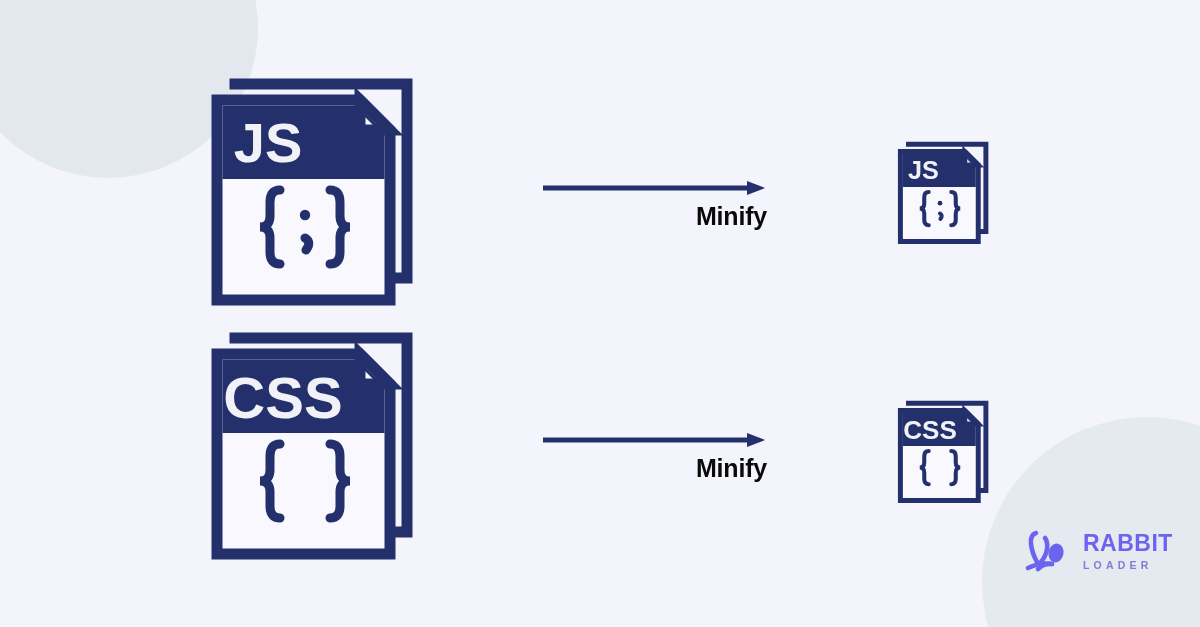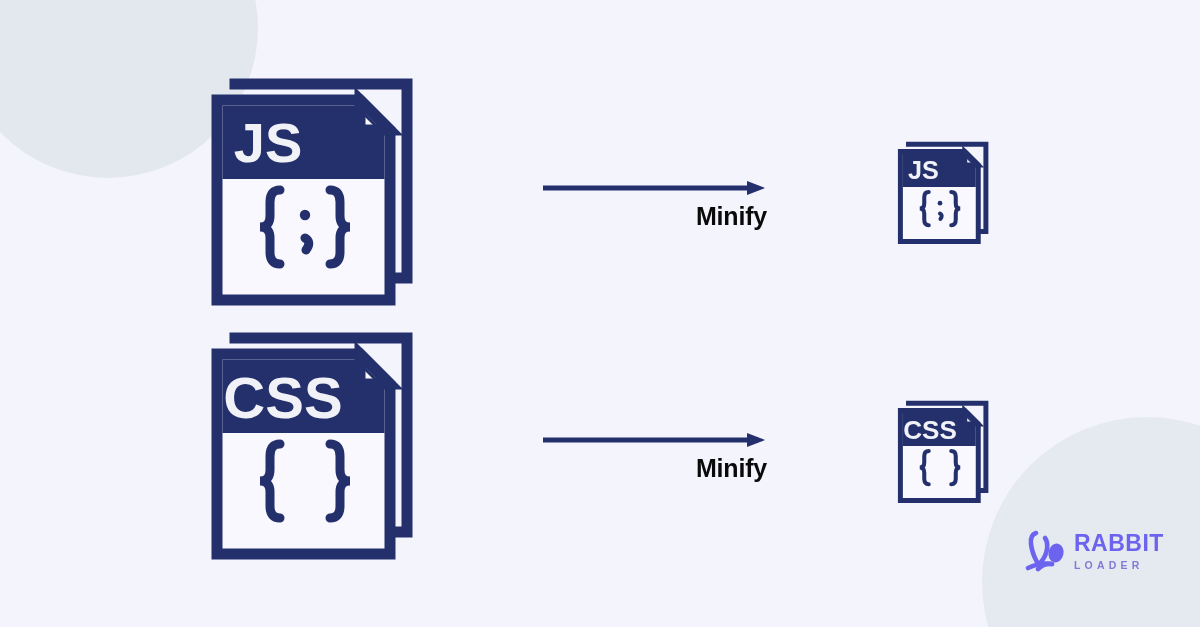--- a/index.html
+++ b/index.html
@@ -67,20 +67,21 @@
     line-height: 1;
   }
 
   
   .brand {
     position: absolute;
     left: 1022px;
     top: 528px;
     display: flex;
     align-items: center;
+    gap: 9px;
   }
   .brand-mark { line-height: 0; }
   .brand-text {
     display: flex;
     flex-direction: column;
     justify-content: center;
   }
   .brand-name {
     font-size: 23px;
     font-weight: bold;

